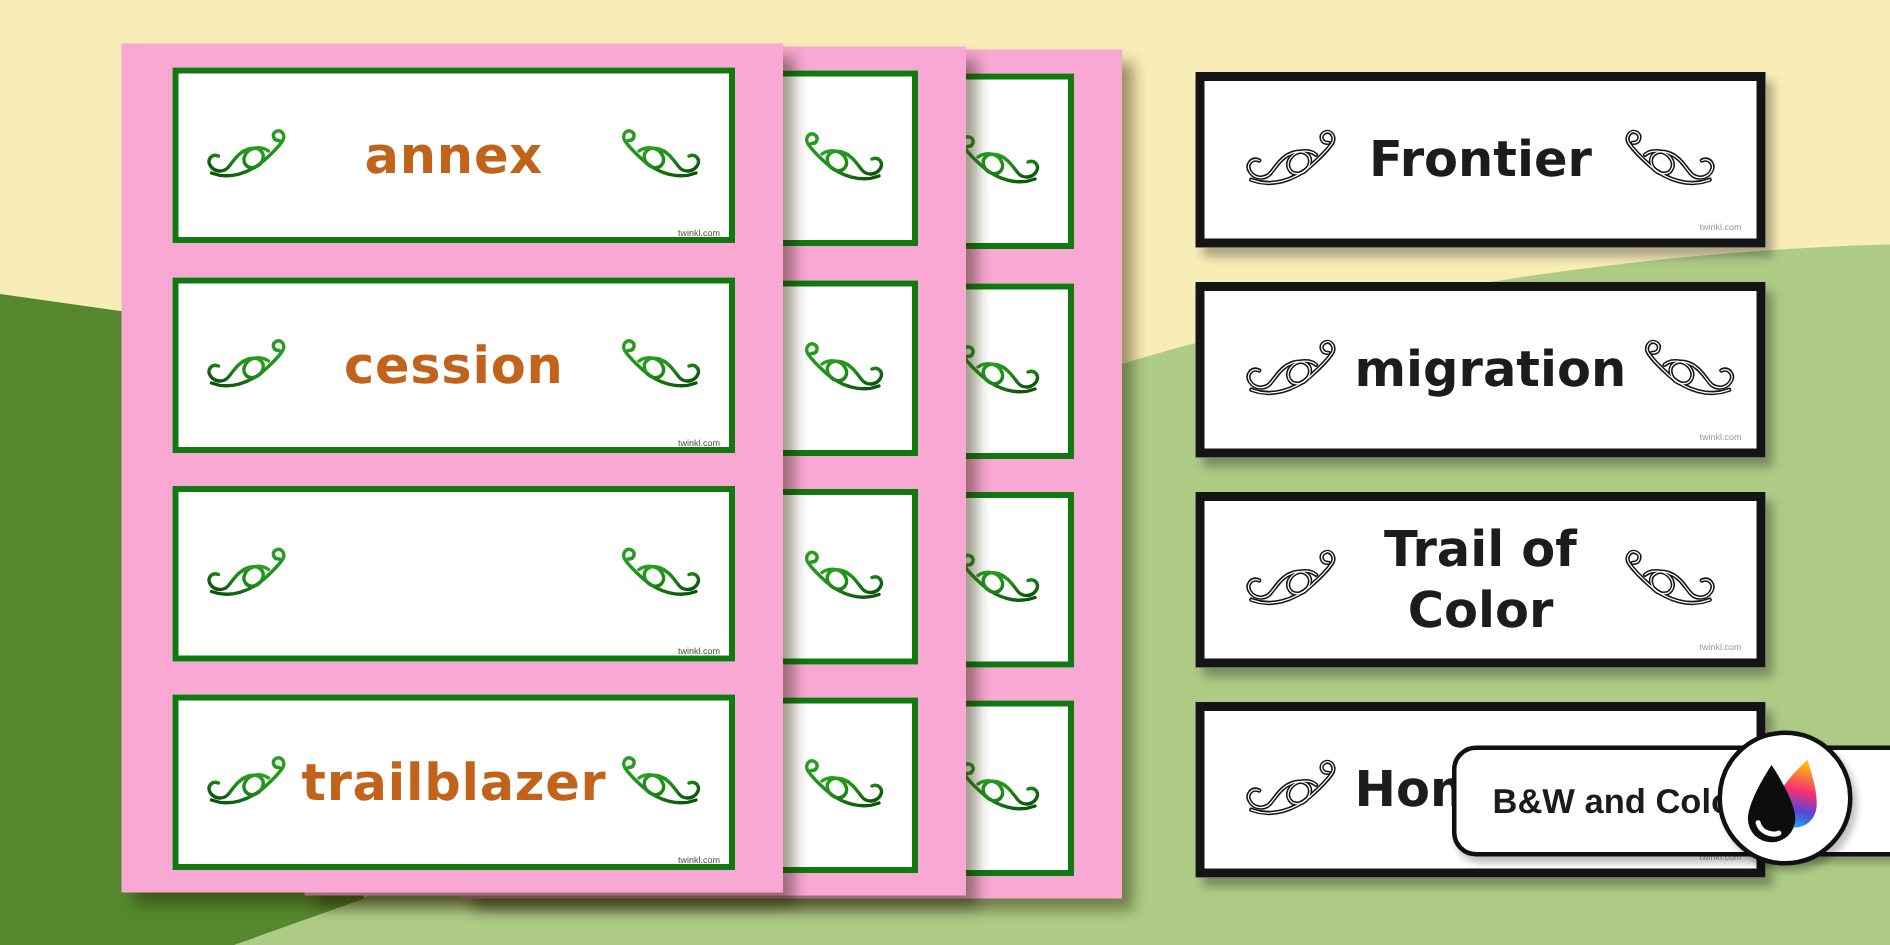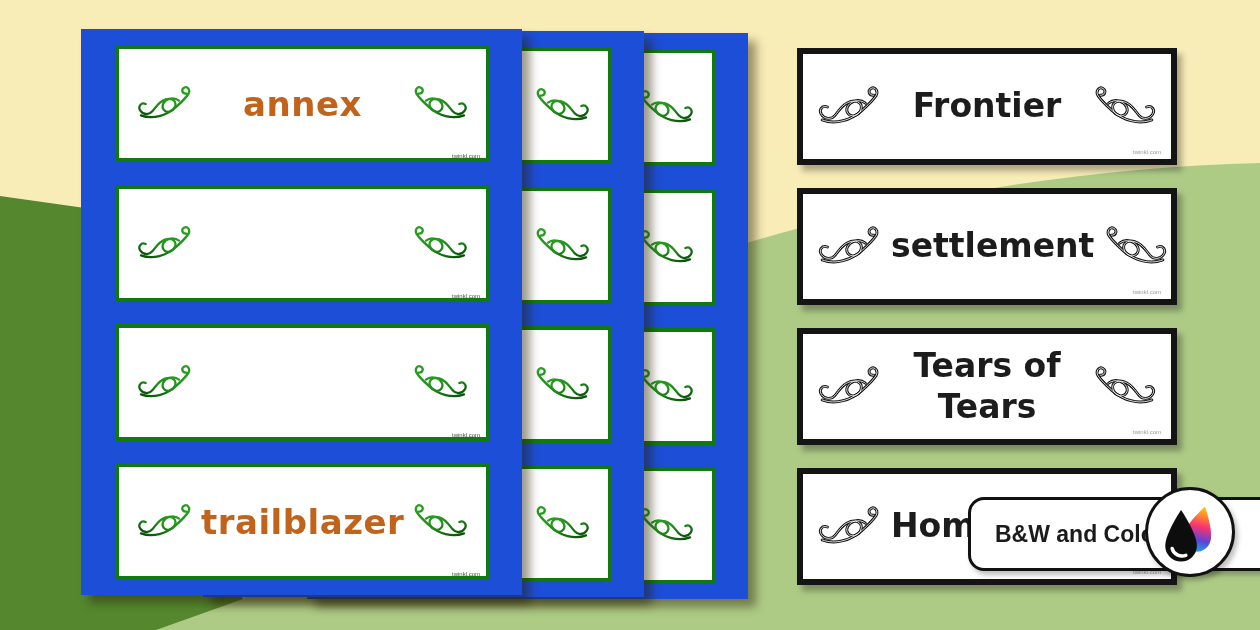--- a/index.html
+++ b/index.html
@@ -5,21 +5,21 @@
   html,body{margin:0;padding:0;}
   body{
     width:1260px;height:630px;position:relative;overflow:hidden;
     background:var(--cream,#f8edb7);
     font-family:"DejaVu Sans",sans-serif;
   }
   #bg{position:absolute;left:0;top:0;z-index:0;}
 
   
   .page{
-    position:absolute;width:441px;height:566px;background:#1d4ed8;
+    position:absolute;width:441px;height:566px;background:#f9a8d4;
     box-shadow:8px 8px 9px rgba(40,30,0,.45);
   }
   .page.p1{left:81px;top:29px;z-index:3;}
   .page.p2{left:203px;top:31px;z-index:2;}
   .page.p3{left:307px;top:33px;z-index:1;}
 
   .wordcard{
     position:absolute;left:34px;width:375px;height:117px;
     background:#fff;border:4px solid var(--card-border-green,#107a10);
     box-sizing:border-box;
@@ -38,21 +38,21 @@
     position:absolute;right:6px;bottom:-1px;font-size:6px;line-height:6px;
     color:#4d4d3d;font-family:"Liberation Sans",sans-serif;
   }
 
   
   .bwcard{
     position:absolute;left:797px;width:380px;height:117px;
     background:#fff;border:6px solid var(--card-border-black,#141414);
     box-sizing:border-box;z-index:2;
     display:flex;align-items:center;justify-content:space-between;
-    padding:0 14px;
+    padding:0 26px;
     box-shadow:5px 6px 6px rgba(0,0,0,.3);
   }
   .bwcard.r1{top:48px}.bwcard.r2{top:188px}.bwcard.r3{top:328px}.bwcard.r4{top:468px}
   .bword{
     flex:1;text-align:center;font-size:33px;font-weight:bold;
     color:var(--word-black,#1c1c1c);line-height:1.22;
   }
   .bword .inner{display:inline-block;max-width:215px;}
   .bswirl{width:74px;height:50px;flex:0 0 auto;}
   .bswirl.flip{transform:scaleX(-1);}
@@ -197,20 +197,21 @@
     <div class="gword">annex</div>
     <svg class="swirl flip" viewBox="0 0 96 66">
         <use href="#fl-green"></use>
       </svg>
     <span class="gwm">twinkl.com</span>
   </div>
   <div class="wordcard c2">
     <svg class="swirl" viewBox="0 0 96 66">
         <use href="#fl-green"></use>
       </svg>
+    <div class="gword">cession</div>
     <svg class="swirl flip" viewBox="0 0 96 66">
         <use href="#fl-green"></use>
       </svg>
     <span class="gwm">twinkl.com</span>
   </div>
   <div class="wordcard c3">
     <svg class="swirl" viewBox="0 0 96 66">
         <use href="#fl-green"></use>
       </svg>
     <svg class="swirl flip" viewBox="0 0 96 66">
@@ -237,31 +238,31 @@
   <div class="bword"><span class="inner">Frontier</span></div>
   <svg class="bswirl flip" viewBox="0 0 96 66">
       <use href="#fl-bw"></use>
     </svg>
   <span class="bwm">twinkl.com</span>
 </div>
 <div class="bwcard r2">
   <svg class="bswirl" viewBox="0 0 96 66">
       <use href="#fl-bw"></use>
     </svg>
-  <div class="bword"><span class="inner">settlement</span></div>
+  <div class="bword"><span class="inner">migration</span></div>
   <svg class="bswirl flip" viewBox="0 0 96 66">
       <use href="#fl-bw"></use>
     </svg>
   <span class="bwm">twinkl.com</span>
 </div>
 <div class="bwcard r3">
   <svg class="bswirl" viewBox="0 0 96 66">
       <use href="#fl-bw"></use>
     </svg>
-  <div class="bword"><span class="inner">Tears of Tears</span></div>
+  <div class="bword"><span class="inner">Trail of Color</span></div>
   <svg class="bswirl flip" viewBox="0 0 96 66">
       <use href="#fl-bw"></use>
     </svg>
   <span class="bwm">twinkl.com</span>
 </div>
 <div class="bwcard r4">
   <svg class="bswirl" viewBox="0 0 96 66">
       <use href="#fl-bw"></use>
     </svg>
   <div class="bword"><span class="inner">Homestead</span></div>

